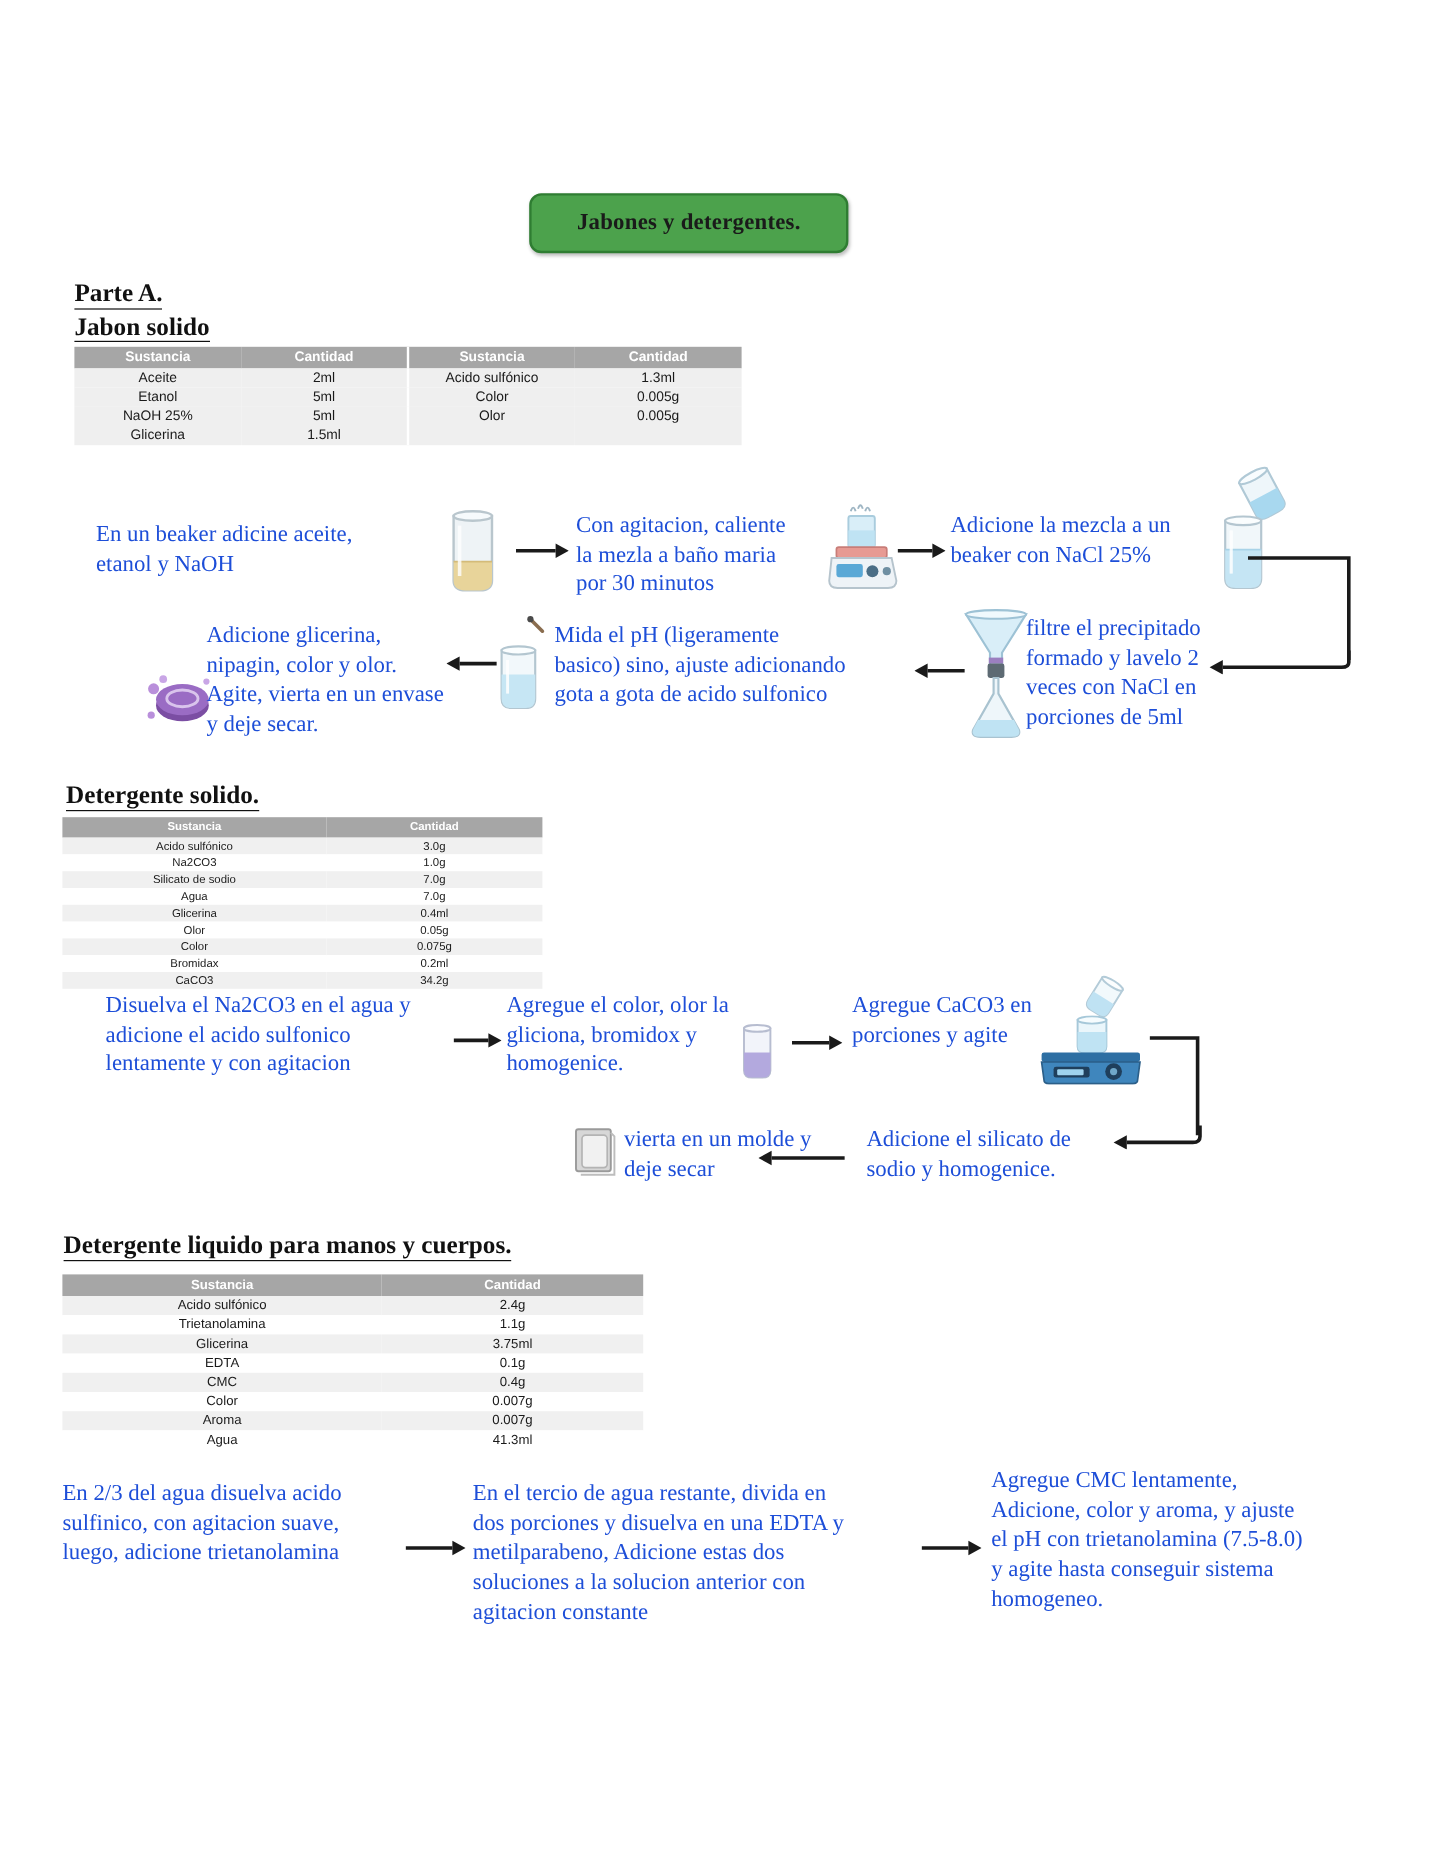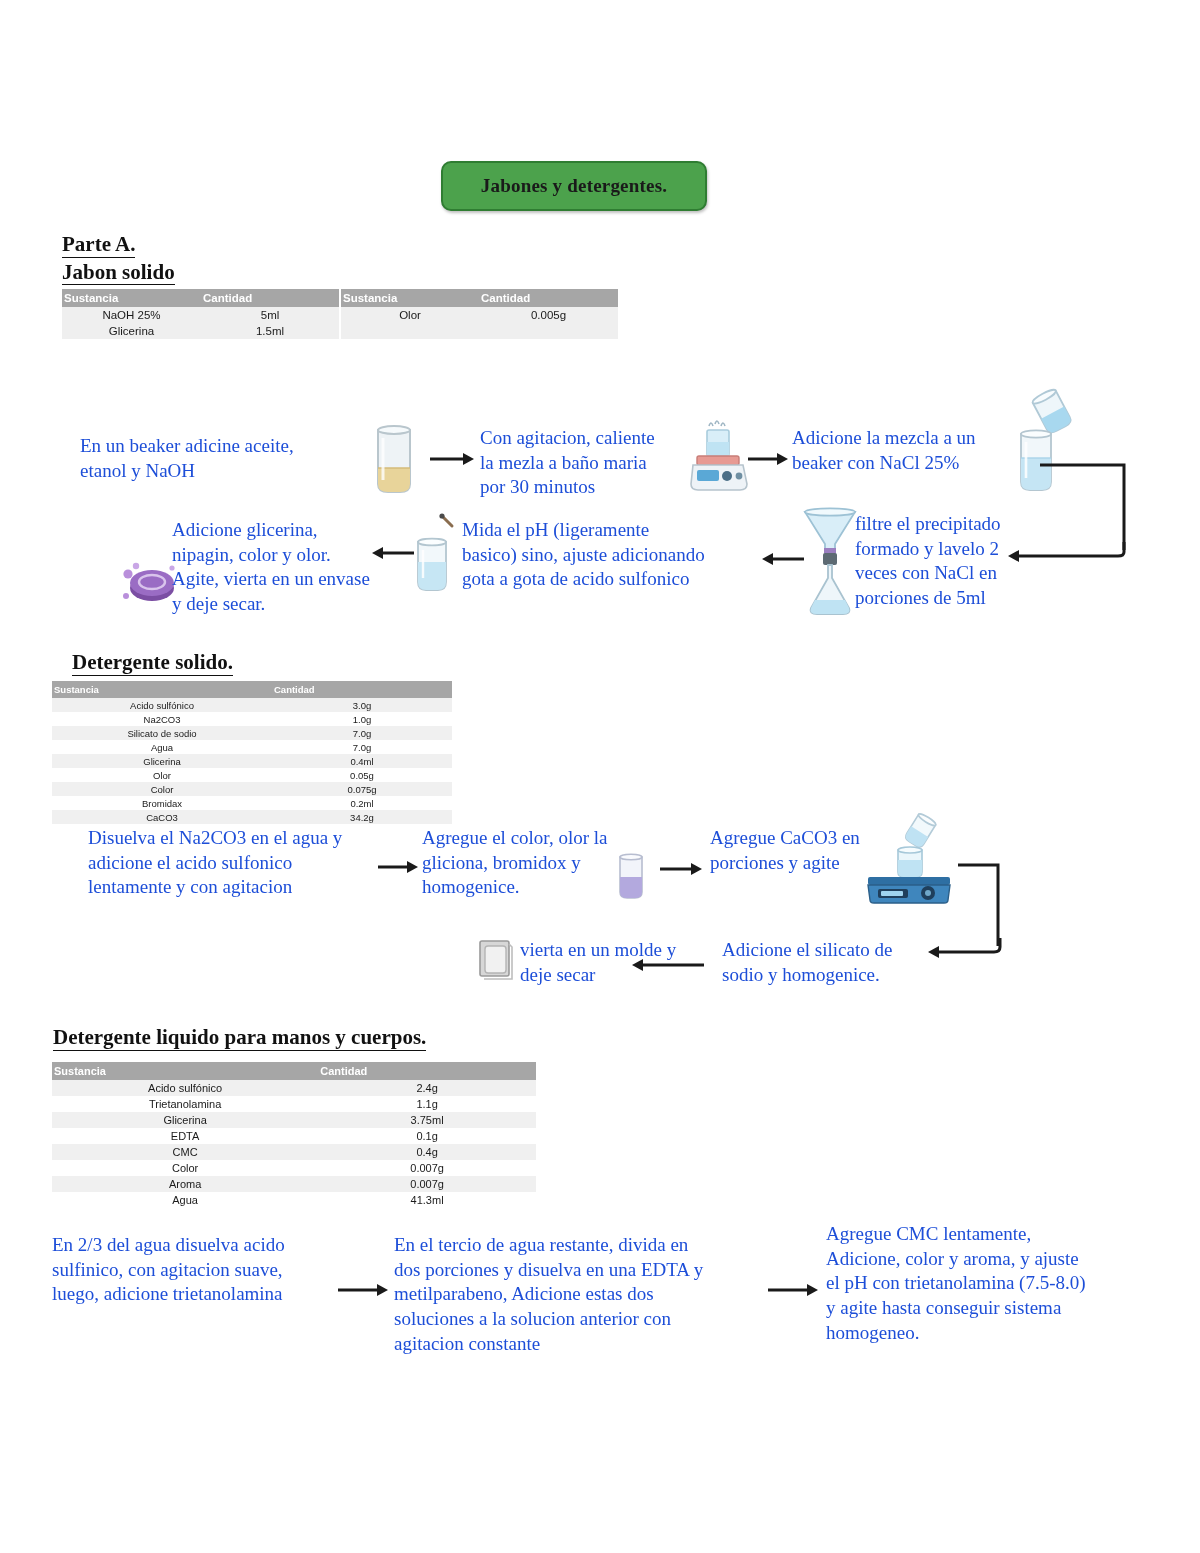--- a/index.html
+++ b/index.html
@@ -59,21 +59,21 @@
   .data-table {
     position: absolute;
     border-collapse: collapse;
     font-family: "Liberation Sans", sans-serif;
     table-layout: fixed;
   }
   .data-table th {
     background: #a6a6a6;
     color: #ffffff;
     font-weight: bold;
-    text-align: left;
+    text-align: center;
     padding: 3px 2px;
     border: none;
   }
   .data-table td {
     text-align: center;
     padding: 2px 2px;
     border: none;
     color: #1a1a1a;
   }
   .data-table.striped tbody tr:nth-child(odd) td { background: #f0f0f0; }
@@ -133,20 +133,32 @@
     </colgroup>
   <thead>
     <tr>
       <th>Sustancia</th>
       <th>Cantidad</th>
       <th class="divider-col">Sustancia</th>
       <th>Cantidad</th>
     </tr>
   </thead>
   <tbody>
+    <tr>
+      <td>Aceite</td>
+      <td>2ml</td>
+      <td class="divider-col">Acido sulfónico</td>
+      <td>1.3ml</td>
+    </tr>
+    <tr>
+      <td>Etanol</td>
+      <td>5ml</td>
+      <td class="divider-col">Color</td>
+      <td>0.005g</td>
+    </tr>
     <tr>
       <td>NaOH 25%</td>
       <td>5ml</td>
       <td class="divider-col">Olor</td>
       <td>0.005g</td>
     </tr>
     <tr>
       <td>Glicerina</td>
       <td>1.5ml</td>
       <td class="divider-col"></td>
@@ -291,21 +303,21 @@
     <circle cx="8" cy="40" r="3" fill="#b98fdb"></circle>
     <circle cx="54" cy="12" r="2.6" fill="#c9a6e6"></circle>
   </svg>
 </div>
 
 <div class="flow-text" style="left: 172px; top: 518px; width: 252px; white-space: pre-line;">Adicione glicerina,
 nipagin, color y olor.
 Agite, vierta en un envase
 y deje secar.</div>
 
-<div class="section-heading" style="left:72px; top:650px;">
+<div class="section-heading" style="left:55px; top:650px;">
   <span class="underlined">Detergente solido.</span>
 </div>
 
 <table class="data-table striped" id="table-detergente-solido">
   <colgroup>
       <col style="width:55%">
       <col style="width:45%">
     </colgroup>
   <thead>
     <tr>

